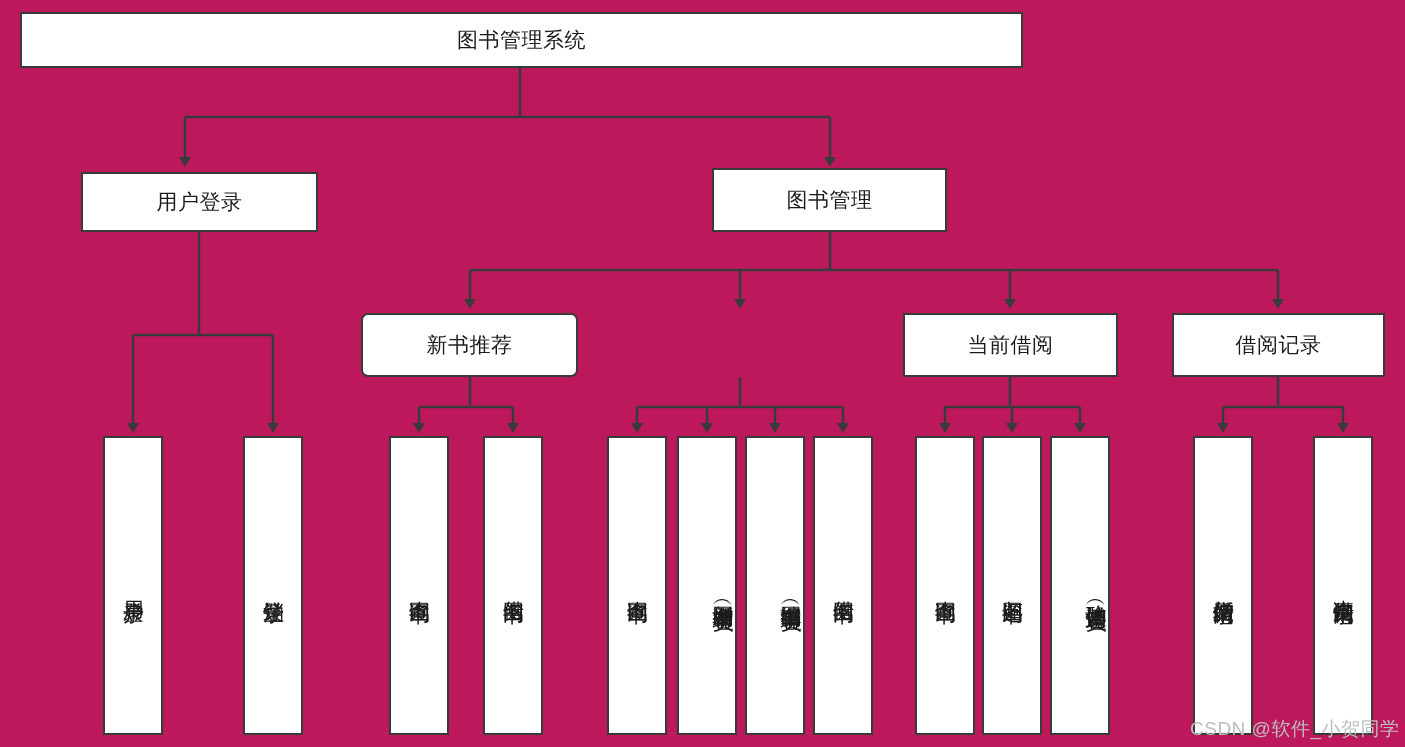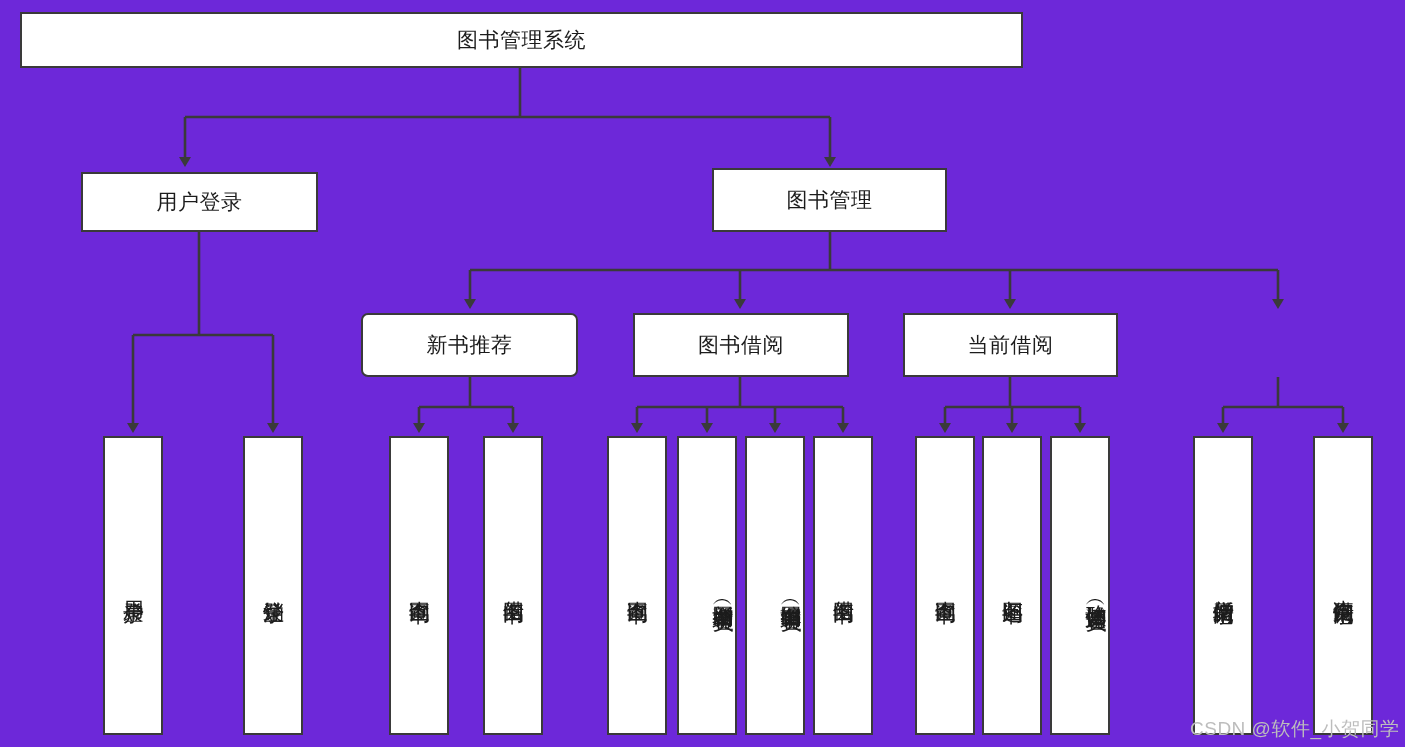--- a/index.html
+++ b/index.html
@@ -5,21 +5,21 @@
 <style>
   html, body {
     margin: 0;
     padding: 0;
     background: #ffffff;
   }
   #canvas {
     position: relative;
     width: 1405px;
     height: 747px;
-    background: #6d28d9;
+    background: #be185d;
     font-family: "Liberation Sans", "DejaVu Sans", sans-serif;
     overflow: hidden;
   }
   svg.connectors {
     position: absolute;
     left: 0;
     top: 0;
     width: 1405px;
     height: 747px;
     pointer-events: none;
@@ -131,28 +131,28 @@
   </div>
 
   <div class="node horiz" style="left:712px; top:168px; width:235px; height:64px;font-family:Liberation Serif, serif;">
     <span class="node-label">图书管理</span>
   </div>
 
   <div class="node horiz" style="left:361px; top:313px; width:217px; height:64px;border-radius:7px;">
     <span class="node-label">新书推荐</span>
   </div>
 
-  <div class="node horiz" style="left:633px; top:313px; width:216px; height:64px;">
-    <span class="node-label">图书借阅</span>
-  </div>
 
   <div class="node horiz" style="left:903px; top:313px; width:215px; height:64px;">
     <span class="node-label">当前借阅</span>
   </div>
 
+  <div class="node horiz" style="left:1172px; top:313px; width:213px; height:64px;">
+    <span class="node-label">借阅记录</span>
+  </div>
 
   <div class="node vert centered" style="left:103px; top:436px; width:60px; height:299px;">
     <span class="node-label">用户登录</span>
   </div>
 
   <div class="node vert centered" style="left:243px; top:436px; width:60px; height:299px;">
     <span class="node-label">注销登录</span>
   </div>
 
   <div class="node vert centered" style="left:389px; top:436px; width:60px; height:299px;">

